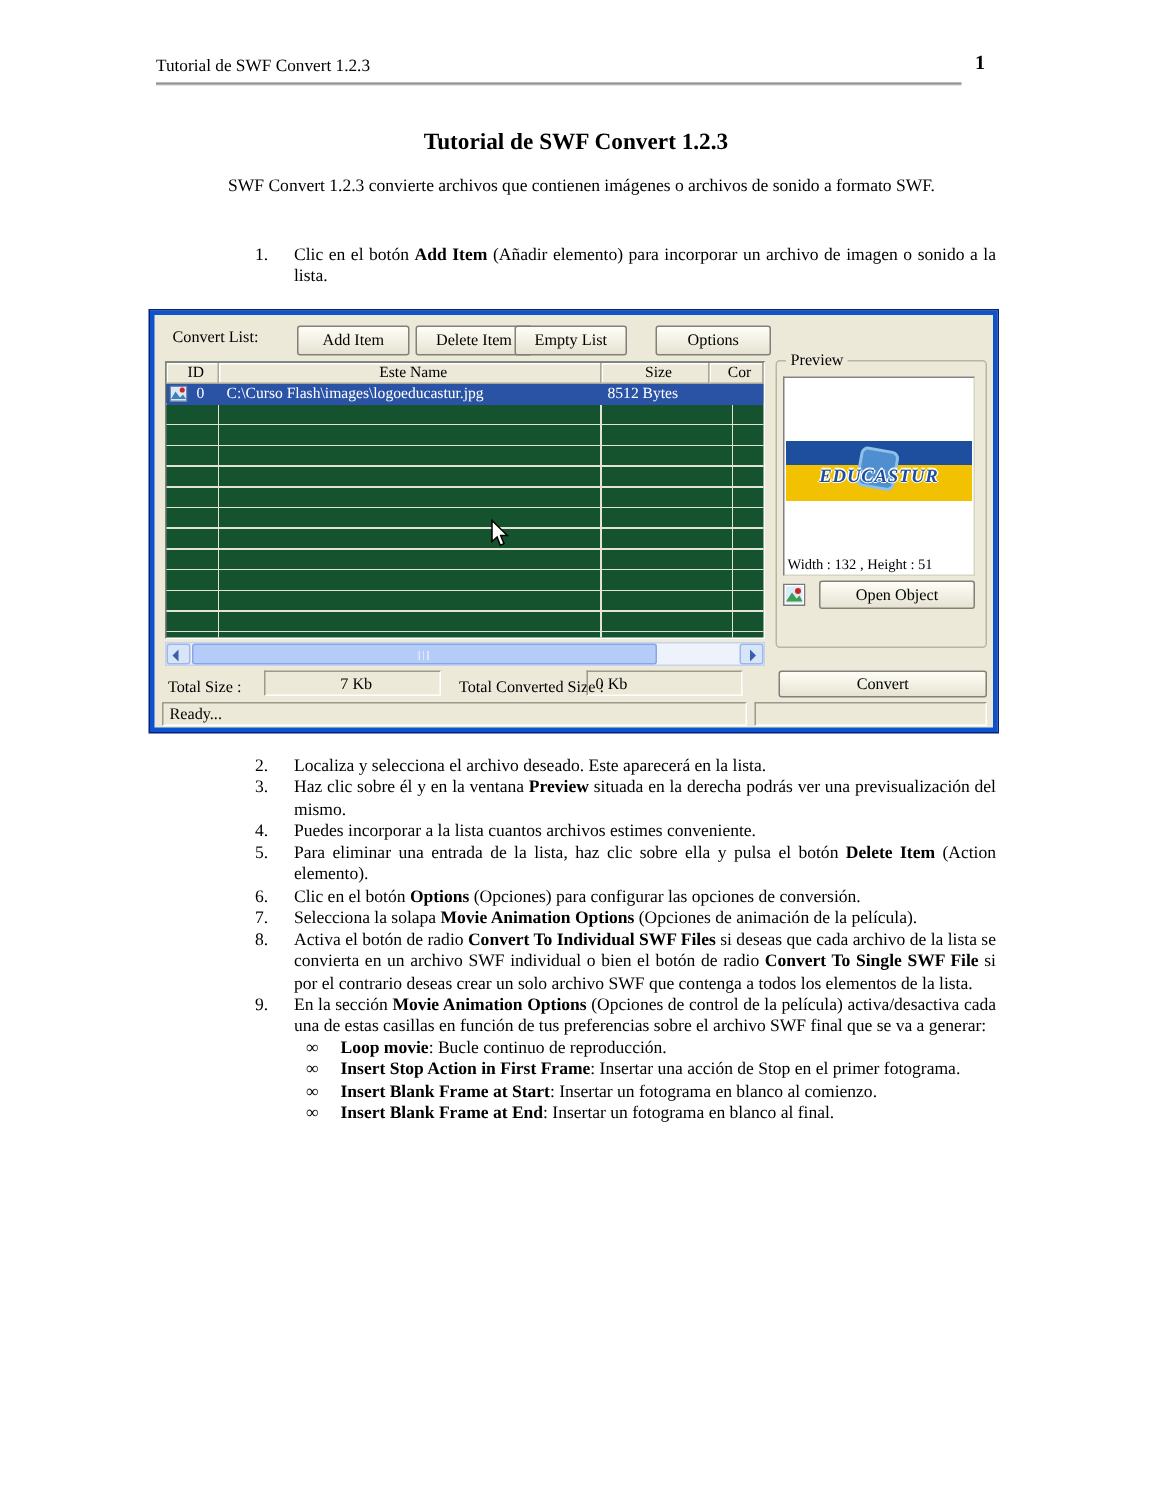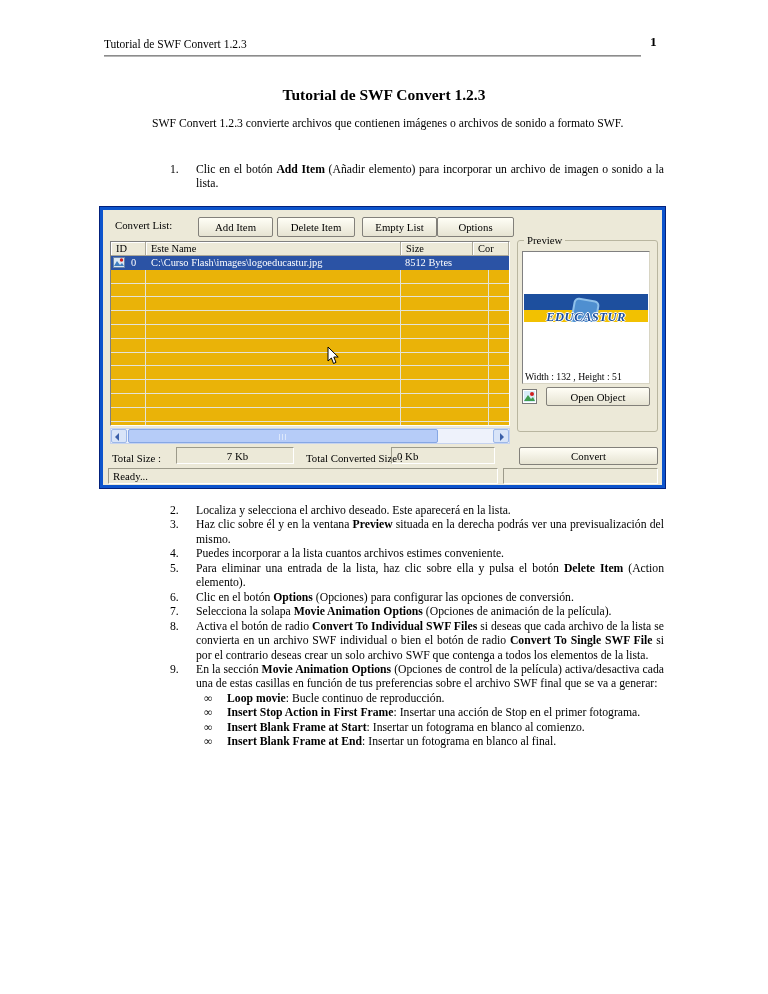--- a/index.html
+++ b/index.html
@@ -39,25 +39,25 @@
   .app * { box-sizing:border-box; }
   .cl-label { position:absolute; left:12px; top:9px; }
   .xbtn {
     position:absolute; height:20px; padding:0;
     background:linear-gradient(180deg,#fffef6,#e6e3d2);
     border:1px solid #82807a; border-radius:2px;
     font-family:inherit; font-size:10.8px; color:#000; text-align:center;
   }
   .btn-add    { left:95px;  top:7px; width:75px; }
   .btn-delete { left:174px; top:7px; width:78px; }
-  .btn-empty  { left:259px; top:7px; width:75px; }
+  .btn-empty  { left:240px; top:7px; width:75px; }
   .btn-opts   { left:334px; top:7px; width:77px; }
 
   .list { position:absolute; left:7px; top:31px; width:400px; height:185px;
-          border:1px solid; border-color:#808080 #fff #fff #808080; background:#eab308; }
+          border:1px solid; border-color:#808080 #fff #fff #808080; background:#14532d;text-align:center; }
   .lhead { display:flex; height:14px; }
   .hcell { background:var(--dialog_bg,#ece9d8); font-size:10.4px; padding:0 0 0 5px;
            border-right:1px solid #aca899; border-bottom:1px solid #aca899;
            box-shadow:inset 1px 1px 0 #fff; overflow:hidden; white-space:nowrap; line-height:13px; }
   .h-id{width:35px;} .h-file{width:255px;} .h-size{width:72px;} .h-cor{flex:1;}
   .lbody { position:relative; height:169px; overflow:hidden;
     background:
       repeating-linear-gradient(180deg, transparent 0 12.8px, #e3e3d7 12.8px 13.8px),
       linear-gradient(90deg, transparent 34px, #e3e3d7 34px 35px, transparent 35px 289px, #e3e3d7 289px 290px, transparent 290px 377px, #e3e3d7 377px 378px, transparent 378px);
   }
@@ -81,21 +81,21 @@
   .sb-thumb { position:absolute; left:17px; top:0; width:310px; height:14px;
               background:var(--scrollbar_thumb,#b6ccf8); border:1px solid #86a7e4; border-radius:2px; }
   .sb-thumb::after { content:""; position:absolute; left:50%; top:4px; width:8px; height:6px;
               margin-left:-4px; background:repeating-linear-gradient(90deg,#dce7fb 0 1px,transparent 1px 3px); }
 
   .pgroup { position:absolute; left:414px; top:30px; width:141px; height:192px;
             border:1px solid #b9b6a0; border-radius:3px; }
   .plabel { position:absolute; left:6px; top:-7px; background:var(--dialog_bg,#ece9d8); padding:0 3px; }
   .pbox { position:absolute; left:4px; top:10px; width:128px; height:133px; background:#fff;
           border:1px solid; border-color:#808080 #d8d5c4 #d8d5c4 #808080; }
-  .logo { position:absolute; left:1px; top:42px; width:124px; height:28px; overflow:hidden; }
+  .logo { position:absolute; left:1px; top:42px; width:124px; height:40px; overflow:hidden; }
   .band-top { height:16px; background:var(--logo_blue,#1d4f9e); }
   .band-bottom { height:24px; background:var(--logo_yellow,#f2c101); }
   .tilt { position:absolute; left:48px; top:5px; width:26px; height:27px; background:#4f8fd0;
           border:2px solid #8fc0ea; border-radius:5px; transform:rotate(10deg); }
   .logo-text { position:absolute; left:0; top:16px; width:100%; text-align:center;
                font-size:12.5px; font-weight:bold; font-style:italic; letter-spacing:0.5px;
                color:var(--logo_blue,#1d4f9e);
                text-shadow:1px 0 0 #fff,-1px 0 0 #fff,0 1px 0 #fff,0 -1px 0 #fff; }
   .dims { position:absolute; left:2px; bottom:1px; font-size:9.7px; white-space:nowrap; }
   .obj-icon { position:absolute; left:4px; top:148px; width:15px; height:15px; }

